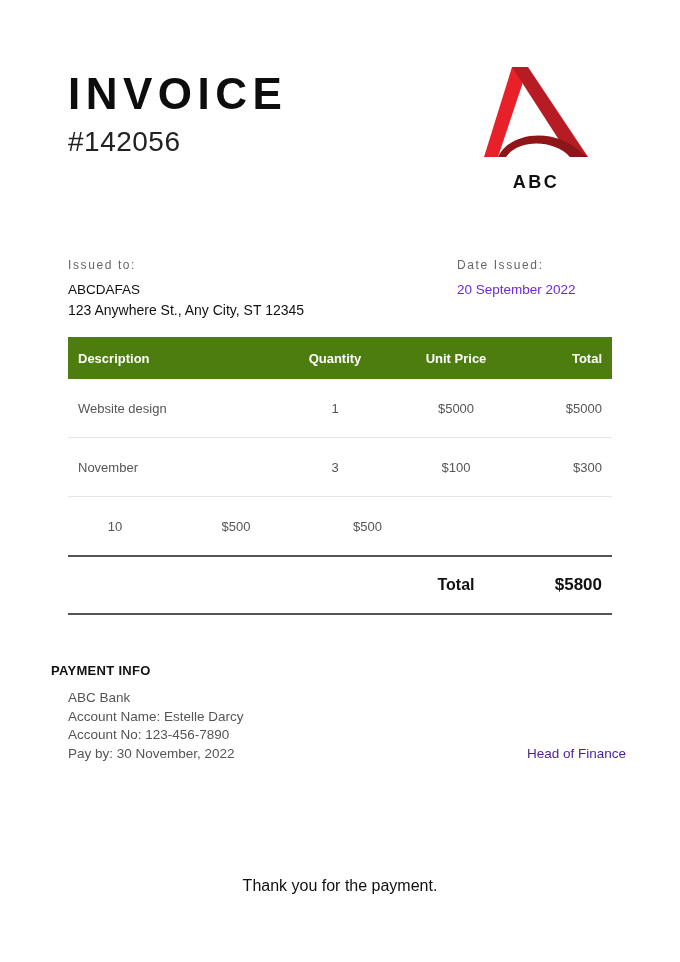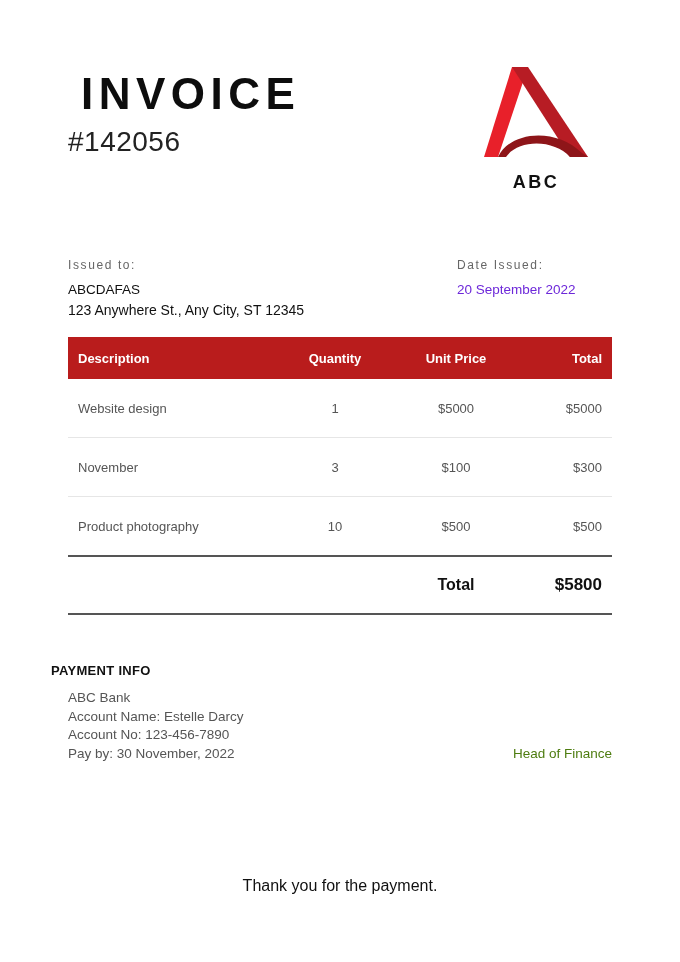--- a/index.html
+++ b/index.html
@@ -1,53 +1,53 @@
 <!DOCTYPE html>
 <html><head>
 <meta charset="utf-8">
 <style>
   * { box-sizing: border-box; margin: 0; padding: 0; }
   html, body { width: 680px; height: 962px; background: #ffffff; }
   body { position: relative; font-family: "Liberation Sans", sans-serif; color: #111; overflow: hidden; }
   .abs { position: absolute; }
 
-  .title { left: 68px; top: 66px; font-size: 44px; font-weight: 700; letter-spacing: 5.5px; color: #0d0d0d; line-height: 56px; margin-left: 13px; }
+  .title { left: 68px; top: 66px; font-size: 44px; font-weight: 700; letter-spacing: 5.5px; color: #0d0d0d; line-height: 56px; }
   .number { left: 68px; top: 124px; font-size: 28px; font-weight: 400; color: #222; letter-spacing: 0.5px; line-height: 36px; }
 
   .logo { left: 484px; top: 65px; width: 104px; height: 96px; }
   .logo-text { left: 484px; top: 172px; width: 104px; text-align: center; font-size: 18px; font-weight: 700; letter-spacing: 2.5px; color: #111; }
 
   .label { font-size: 12px; letter-spacing: 1.6px; color: #666; }
   .issued-label { left: 68px; top: 258px; }
   .date-label { left: 457px; top: 258px; }
   .client-name { left: 68px; top: 282px; font-size: 13.5px; color: #111; }
   .client-addr { left: 68px; top: 302px; font-size: 14px; color: #111; }
   .date-value { left: 457px; top: 282px; font-size: 13.5px; color: #6d28d9; }
 
   .table { left: 68px; top: 337px; width: 544px; }
-  .thead { height: 42px; background: #b91c1c; display: flex; align-items: center; color: #fff; font-weight: 700; font-size: 13px; }
+  .thead { height: 42px; background: #4d7c0f; display: flex; align-items: center; color: #fff; font-weight: 700; font-size: 13px; }
   .row { height: 59px; display: flex; align-items: center; font-size: 13px; color: #555; border-bottom: 1px solid #e6e6e6; }
   .row.last { border-bottom: 2px solid #555; height: 60px; }
   .c-desc { width: 220px; padding-left: 10px; text-align: left; }
   .c-qty { width: 94px; text-align: center; margin-left: 0px; }
   .c-unit { width: 148px; text-align: center; }
   .c-total { width: 82px; text-align: right; padding-right: 10px; }
   .thead .c-qty { margin-left: 0; }
   .total-row { height: 58px; display: flex; align-items: center; border-bottom: 2px solid #555; font-weight: 700; color: #111; }
   .total-row .spacer { width: 314px; }
   .total-row .c-unit { font-size: 16px; }
   .total-row .c-total { font-size: 17px; }
 
   .pay-title { left: 51px; top: 663px; font-size: 13px; font-weight: 700; color: #111; letter-spacing: 0.3px; }
   .pay-line { left: 68px; font-size: 13.5px; color: #555; }
   .pl1 { top: 690px; }
   .pl2 { top: 709px; }
   .pl3 { top: 727px; }
   .pl4 { top: 746px; }
-  .sign-title { right: 68px; top: 746px; font-size: 13.5px; color: #4d7c0f; text-align: left; }
+  .sign-title { right: 54px; top: 746px; font-size: 13.5px; color: #4c1d95; text-align: left; }
 
   .thanks { left: 0; top: 877px; width: 680px; text-align: center; font-size: 16px; color: #111; font-weight: 400; }
 </style>
 </head>
 <body>
 
 <div class="abs title">INVOICE</div>
 <div class="abs number">#142056</div>
 
 <svg class="abs logo" viewBox="0 0 104 96" xmlns="http://www.w3.org/2000/svg">
@@ -80,21 +80,20 @@
     <div class="c-unit">$5000</div>
     <div class="c-total">$5000</div>
   </div>
   <div class="row">
     <div class="c-desc">November</div>
     <div class="c-qty">3</div>
     <div class="c-unit">$100</div>
     <div class="c-total">$300</div>
   </div>
   <div class="row last">
-    <div class="c-desc">Product photography</div>
     <div class="c-qty">10</div>
     <div class="c-unit">$500</div>
     <div class="c-total">$500</div>
   </div>
   <div class="total-row">
     <div class="spacer"></div>
     <div class="c-unit">Total</div>
     <div class="c-total">$5800</div>
   </div>
 </div>

